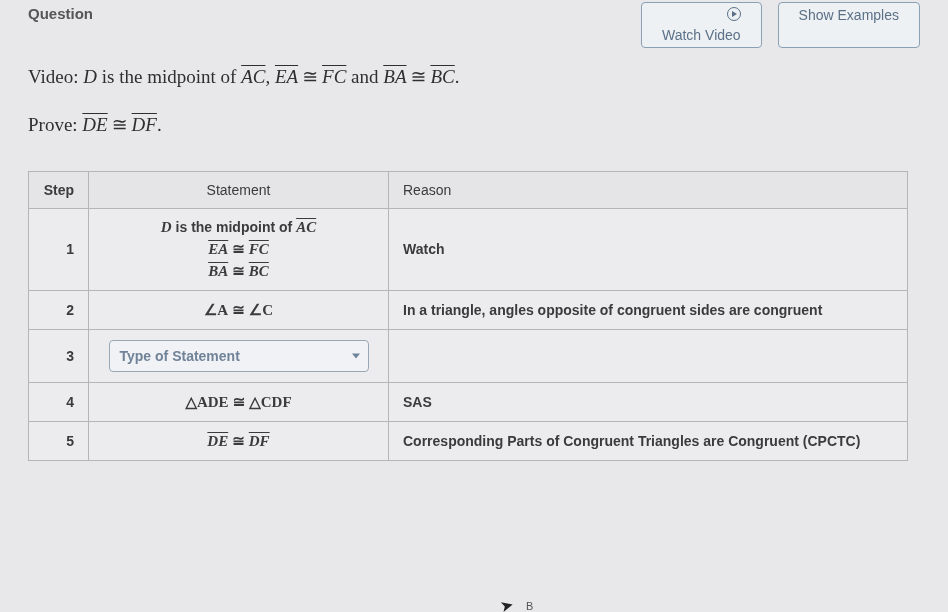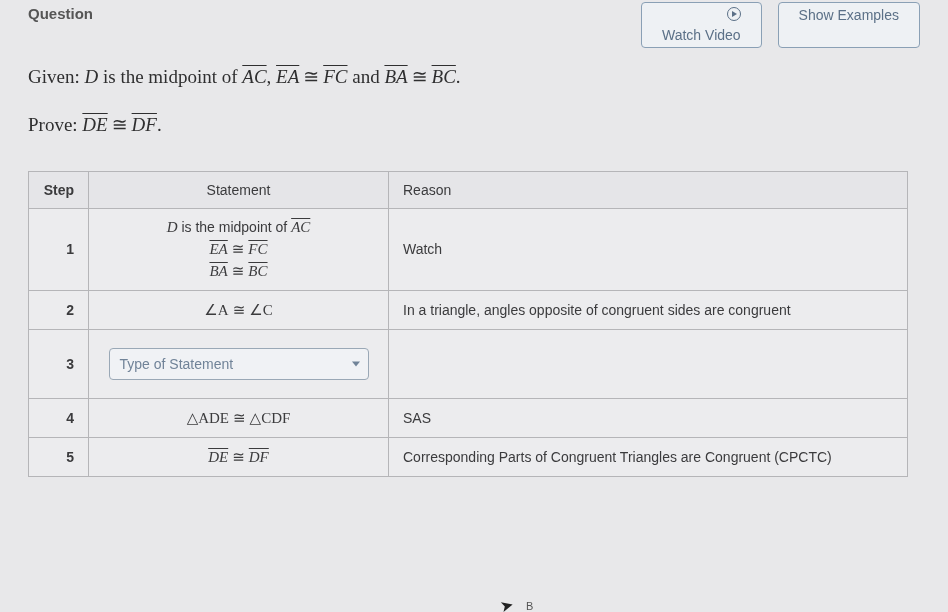--- a/index.html
+++ b/index.html
@@ -86,20 +86,21 @@
     background: #ececee;
     font-family: Arial, sans-serif;
   }
   .proof th, .proof td {
     border: 1px solid #b5b5b8;
     padding: 10px 14px;
     text-align: left;
     font-size: 14px;
     color: #3b3b3d;
     vertical-align: middle;
+    font-weight: bold;
   }
   .proof th {
     font-weight: normal;
     background: #e5e5e8;
   }
   .proof .step-col { width: 60px; text-align: right; font-weight: bold; }
   .proof .stmt-col { width: 300px; text-align: center; }
   .proof .stmt-col .mi, .proof .stmt-col .seg,
   .proof .stmt-col .cong, .proof .stmt-col .angs,
   .proof .stmt-col .tri { font-size: 15px; }
@@ -108,21 +109,21 @@
     border: 1.5px solid #9aa8b6;
     border-radius: 4px;
     background: #f0f2f5;
     padding: 7px 28px 7px 10px;
     color: #708398;
     font-size: 14px;
     width: 260px;
     position: relative;
     cursor: pointer;
     text-align:left;
-    margin: 8px auto;
+    margin: 0 auto;
   }
   .dropdown .caret {
     position: absolute; right: 8px; top: 50%; transform: translateY(-50%);
     width: 0; height: 0; border-left: 4px solid transparent;
     border-right: 4px solid transparent; border-top: 5px solid #708398;
   }
   .cursor-arrow {
     position: absolute;
     left: 500px;
     top: 596px;
@@ -154,21 +155,21 @@
         <span>Watch Video</span>
       </div>
       <div class="hbtn">
         <span>Show Examples</span>
       </div>
     </div>
   </div>
 
 
   <div class="math-line">
-    <span>Given: </span><span class="mi">D</span><span> is the midpoint of </span><span class="seg">AC</span><span>, </span><span class="seg">EA</span><span class="cong">≅</span><span class="seg">FC</span><span> and </span><span class="seg">BA</span><span class="cong">≅</span><span class="seg">BC</span><span>.</span>
+    <span>Video: </span><span class="mi">D</span><span> is the midpoint of </span><span class="seg">AC</span><span>, </span><span class="seg">EA</span><span class="cong">≅</span><span class="seg">FC</span><span> and </span><span class="seg">BA</span><span class="cong">≅</span><span class="seg">BC</span><span>.</span>
   </div>
 
   <div class="math-line">
     <span>Prove: </span><span class="seg">DE</span><span class="cong">≅</span><span class="seg">DF</span><span>.</span>
   </div>
 
   <table class="proof">
     <thead>
       <tr>
         <th class="step-col">Step</th>

